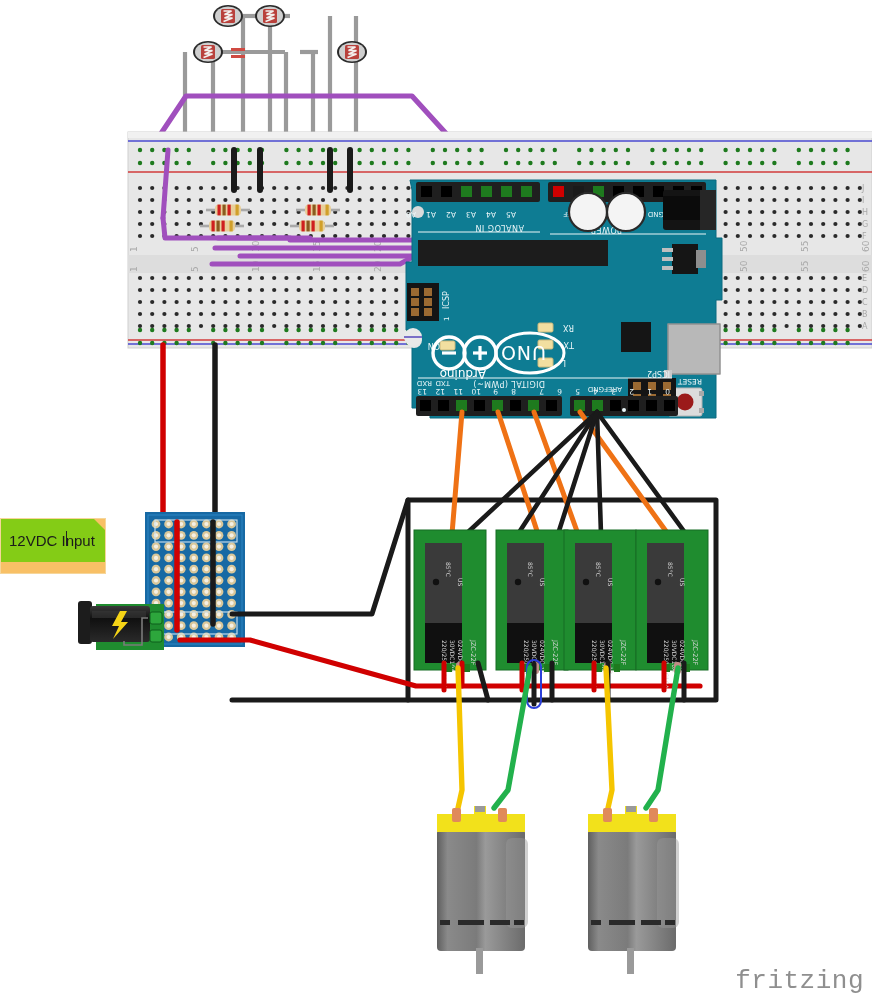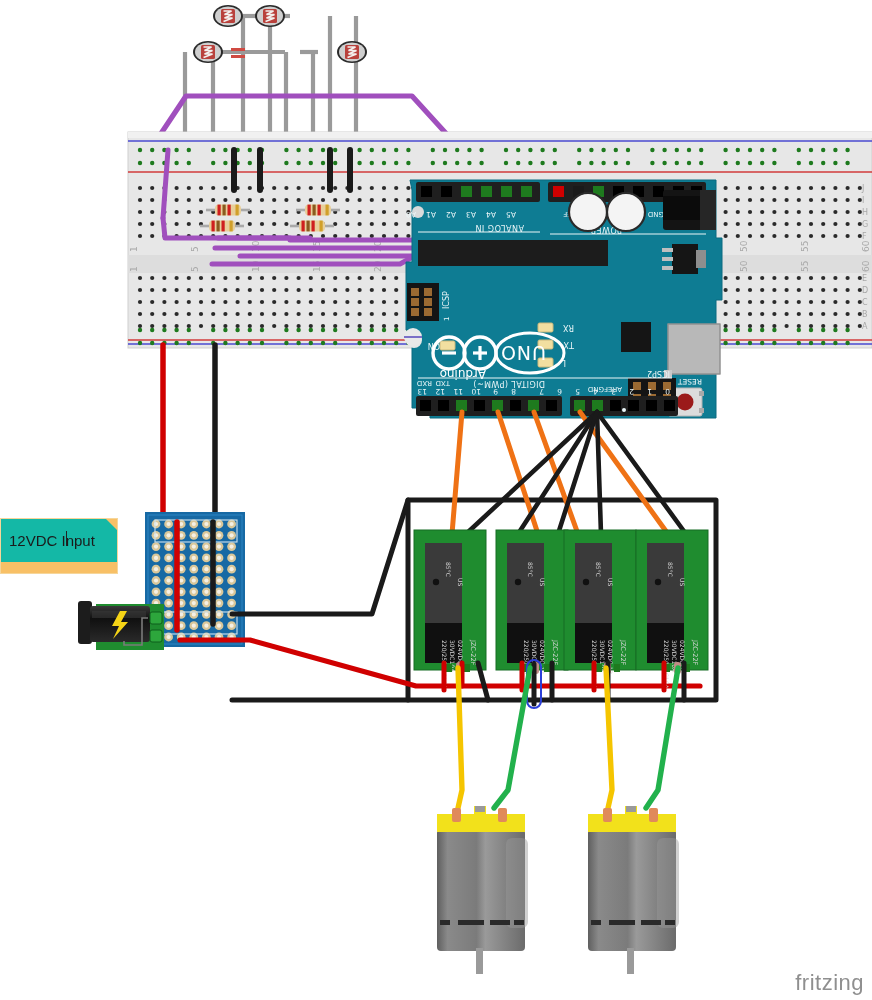--- a/index.html
+++ b/index.html
@@ -13,22 +13,22 @@
     width: 872px;
     height: 1000px;
     background: #ffffff;
     overflow: hidden;
   }
   #svgroot { position: absolute; inset: 0; width: 872px; height: 1000px; }
 
   .note-box {
     position: absolute;
     left: 0px; top: 518px;
-    width: 118px; height: 56px;
-    background: #14b8a6;
+    width: 106px; height: 56px;
+    background: #84cc16;
     border: 1px solid #f6d69a;
     box-shadow: 0 0 0 0 transparent;
   }
   .note-box .note-bar {
     position: absolute; left:0; right:0; bottom:0; height: 11px;
     background: #f8c066;
   }
   .note-box .note-corner {
     position: absolute; right: 0; top: 0;
     width: 0; height: 0;
@@ -46,24 +46,24 @@
   .note-caret {
     position: absolute;
     left: 66px; top: 531px;
     width: 1px; height: 15px;
     background: #222;
   }
 
   .watermark {
     position: absolute;
     right: 8px; bottom: 4px;
-    font-size: 22px;
+    font-size: 26px;
     letter-spacing: 0.5px;
     color: #8f8f8f;
-    font-family: Liberation Sans, sans-serif;
+    font-family: Liberation Mono, monospace;
   }
 </style>
 </head>
 <body>
 
 <div id="stage">
 
   <svg id="svgroot" viewBox="0 0 872 1000">
     <defs>
       <linearGradient id="motorBody" x1="0" y1="0" x2="1" y2="0">

